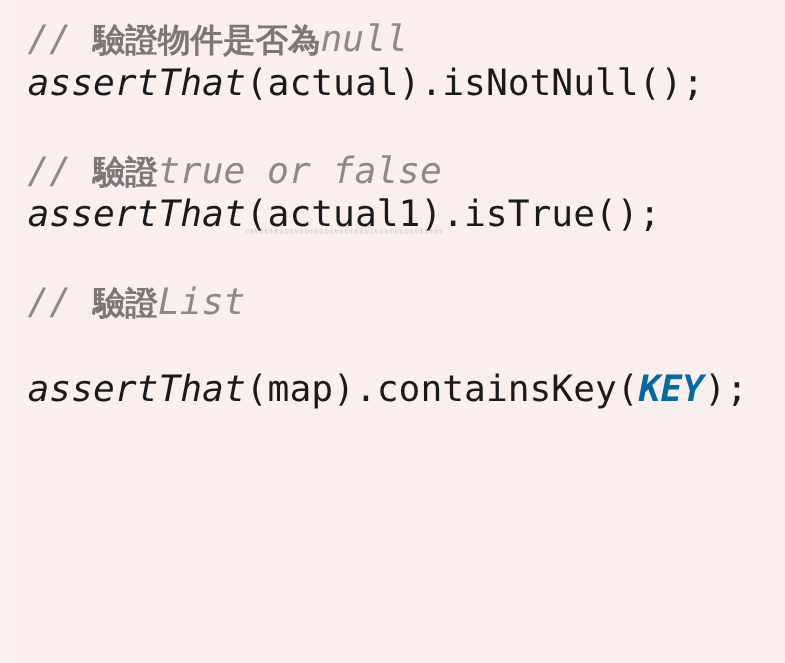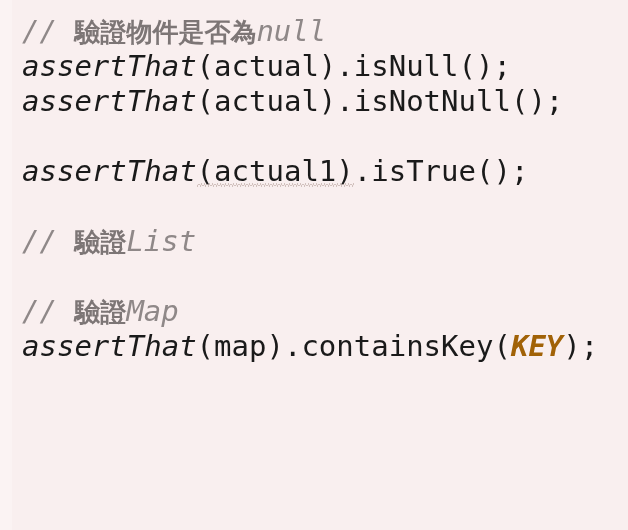--- a/index.html
+++ b/index.html
@@ -70,21 +70,21 @@
   }
 
   
   .num {
     color: #3333cc;
     font-style: normal;
   }
 
   
   .const {
-    color: #a16207;
+    color: #0369a1;
     font-weight: bold;
     font-style: italic;
   }
 
   
   .squiggle {
     position: relative;
     font-style: normal;
   }
   .squiggle::after {
@@ -104,35 +104,34 @@
 </style>
 </head>
 <body>
 
 <div id="code-block">
 
   <div id="gutter-strip"></div>
 
   <div class="code-line comment"><span>// </span><span class="cjk">驗證物件是否為</span><span>null</span></div>
 
-  <div class="code-line"><span>assertThat</span><span class="ident">(</span><span class="ident">actual</span><span class="ident">)</span><span class="ident">.</span><span class="ident">isNull();</span></div>
 
   <div class="code-line"><span>assertThat</span><span class="ident">(</span><span class="ident">actual</span><span class="ident">)</span><span class="ident">.</span><span class="ident">isNotNull();</span></div>
 
   <div class="code-line blank"></div>
 
+  <div class="code-line comment"><span>// </span><span class="cjk">驗證</span><span>true or false</span></div>
 
   <div class="code-line"><span>assertThat</span><span class="ident squiggle"><span>(</span><span>actual1</span><span>)</span></span><span class="ident">.</span><span class="ident">isTrue();</span></div>
 
 
   <div class="code-line blank"></div>
 
   <div class="code-line comment"><span>// </span><span class="cjk">驗證</span><span>List</span></div>
 
 
 
   <div class="code-line blank"></div>
 
-  <div class="code-line comment"><span>// </span><span class="cjk">驗證</span><span>Map</span></div>
 
   <div class="code-line"><span>assertThat</span><span class="ident">(</span><span class="ident">map</span><span class="ident">)</span><span class="ident">.</span><span class="ident">containsKey(</span><span class="const">KEY</span><span class="ident">);</span></div>
 
 </div>
 
 </body></html>

